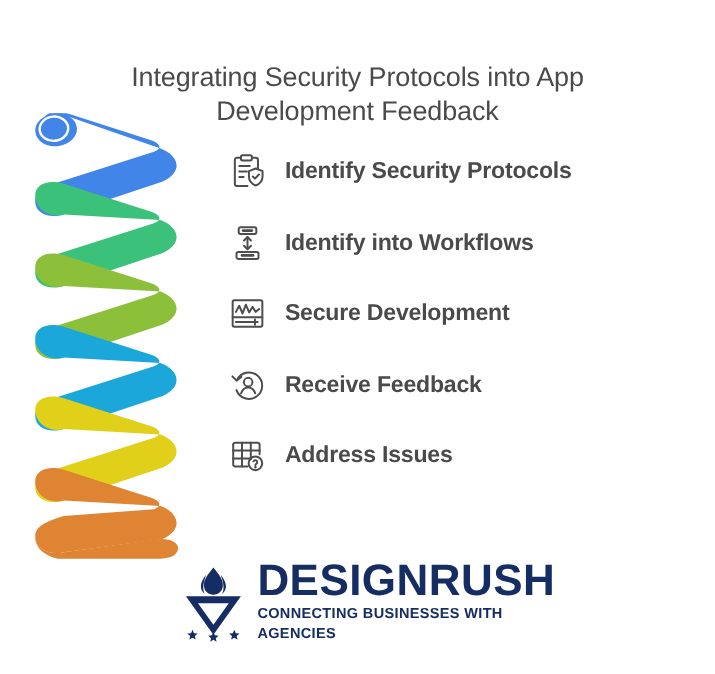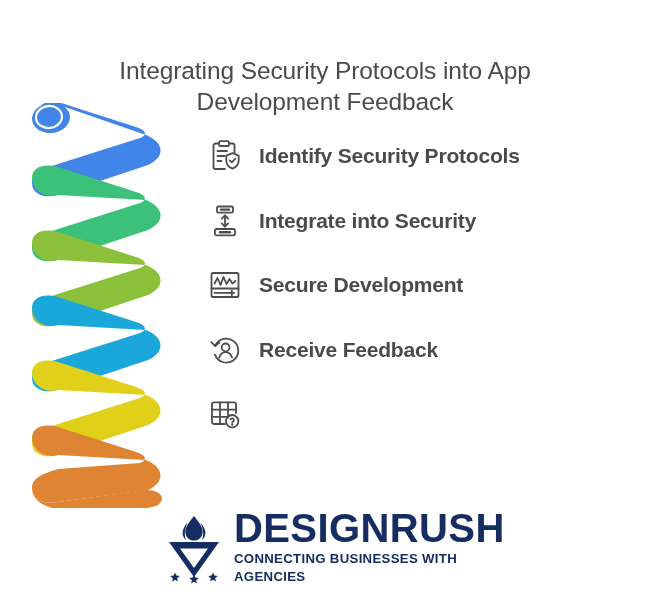--- a/index.html
+++ b/index.html
@@ -257,21 +257,21 @@
         <svg width="34" height="34" viewBox="0 0 34 34" fill="none" stroke="#4d4d4d" stroke-width="1.8" stroke-linecap="round" stroke-linejoin="round">
           <rect x="9" y="2.5" width="16" height="6.2" rx="1.6"></rect>
           <path d="M13 5.6 H21" stroke-width="2.4"></path>
           <rect x="7" y="25" width="20" height="6.4" rx="1.6"></rect>
           <path d="M12 28.2 H22" stroke-width="2.4"></path>
           <path d="M17 11.6 V22.4"></path>
           <path d="M13.8 14.6 L17 11.4 L20.2 14.6"></path>
           <path d="M13.8 19.4 L17 22.6 L20.2 19.4"></path>
         </svg>
       </span>
-      <span class="step-label">Integrate into Security</span>
+      <span class="step-label">Identify into Workflows</span>
     </div>
 
     <div class="step">
       <span class="step-icon">
         <svg width="34" height="34" viewBox="0 0 34 34" fill="none" stroke="#4d4d4d" stroke-width="1.8" stroke-linecap="round" stroke-linejoin="round">
           <rect x="3.5" y="5" width="27" height="24" rx="1.6"></rect>
           <path d="M3.5 20.5 H30.5"></path>
           <path d="M6.5 15.5 L9.5 10 L12.5 17 L15.5 9 L18.5 16 L21.5 11 L24.5 15.5 L27.5 13"></path>
           <path d="M6.5 24.8 H21"></path>
           <path d="M23.8 22.4 V27.2"></path>
@@ -300,20 +300,21 @@
           <path d="M4 7.2 V25.2 A1.8 1.8 0 0 0 5.8 27 H17"></path>
           <path d="M4 12.6 H28"></path>
           <path d="M4 19.8 H20"></path>
           <path d="M12 5.4 V27"></path>
           <path d="M20 5.4 V20.4"></path>
           <circle cx="24.2" cy="24.2" r="6.2"></circle>
           <path d="M22.4 22.4 a1.85 1.85 0 0 1 3.5 0.8 c0 1.2 -1.7 1.4 -1.7 2.6"></path>
           <path d="M24.2 27.6 v0.1" stroke-width="2.2"></path>
         </svg>
       </span>
+      <span class="step-label">Address Issues</span>
     </div>
 
 
   </div>
 
   <div class="logo">
     <span class="logo-mark">
       <svg width="62" height="70" viewBox="0 0 62 70" xmlns="http://www.w3.org/2000/svg">
 
         <g fill="#152d62">

